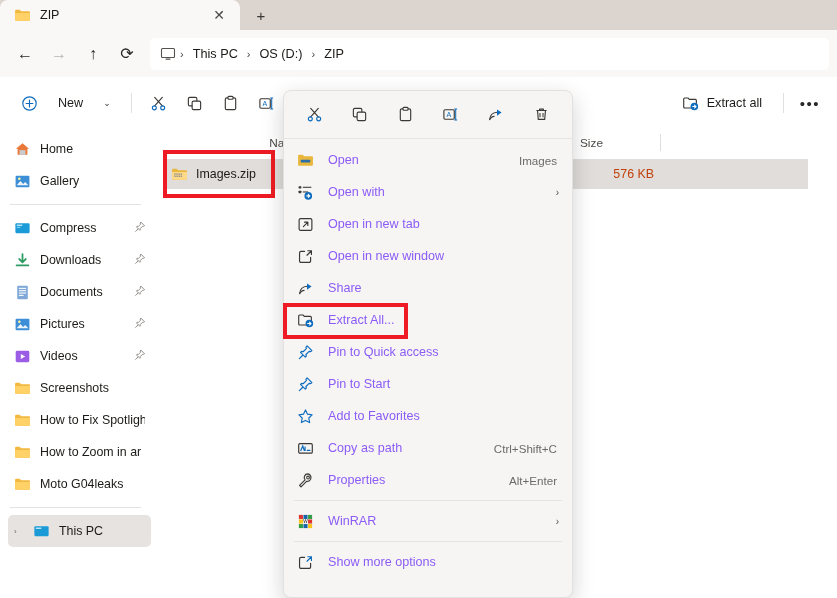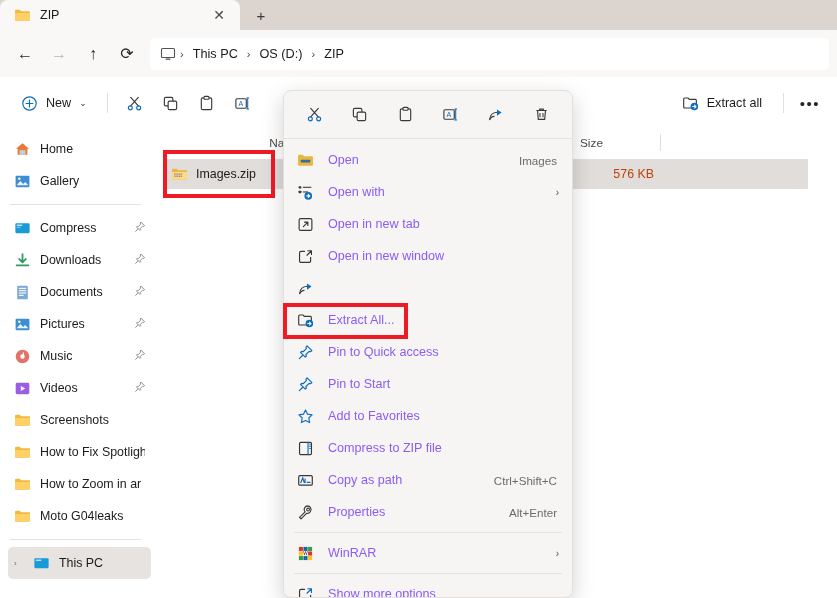--- a/index.html
+++ b/index.html
@@ -50,21 +50,21 @@
   .crumb { padding:3px 7px; border-radius:4px; white-space:nowrap; }
   .crumb-sep { color:#4a4745; font-size:11px; padding:0 2px; }
   .pc-icon { display:inline-block; width:16px; height:16px; margin-right:2px; }
 
   
   .cmdbar {
     position:absolute; left:0; top:77px; width:837px; height:52px;
     background:#ffffff; display:flex; align-items:center; padding:0 10px;
   }
   .cmd-new {
-    display:flex; align-items:center; gap:8px; height:32px; padding:0 11px;
+    display:flex; align-items:center; gap:20px; height:32px; padding:0 11px;
     border-radius:5px; font-size:12.6px; color:#1c1b19;
   }
   .cmd-sep { width:1px; height:20px; background:#e2dfdc; margin:0 9px; }
   .cmd-ico {
     width:36px; height:32px; display:flex; align-items:center; justify-content:center;
     border-radius:5px;
   }
   .cmd-extract {
     display:flex; align-items:center; gap:8px; height:32px; padding:0 12px;
     border-radius:5px; font-size:12.6px; color:#1c1b19;
@@ -277,33 +277,20 @@
           </svg>
       </span>
     </div>
     <div class="nav-item">
       <svg class="icon16" viewBox="0 0 16 16">
         <rect x="1.5" y="2.5" width="13" height="11" rx="1" fill="#3c8ed6"></rect>
         <path d="M2.5 11.5 6 7.5l2.6 2.8L10.5 8.5l3 3z" fill="#eef4f9"></path>
         <circle cx="5" cy="5.5" r="1.2" fill="#fff59d"></circle>
       </svg>
       <span class="nav-label">Pictures</span>
-      <span class="nav-pin">
-        <svg width="12" height="12" viewBox="0 0 16 16">
-            <path d="M9.5 1.8 14 6.3l-1.5 1-1.1-.4-3 3 .4 1.5-1 1-4.5-4.5 1-1 1.5.4 3-3-.4-1.1zM5.2 10.8 2.2 13.8" stroke="#8d8a86" stroke-width="1.3" fill="none" stroke-linecap="round"></path>
-          </svg>
-      </span>
-    </div>
-    <div class="nav-item">
-      <svg class="icon16" viewBox="0 0 16 16">
-        <circle cx="8" cy="8" r="6.4" fill="#e2726a"></circle>
-        <circle cx="8" cy="8" r="2.1" fill="#fff"></circle>
-        <path d="M8.8 4.2v4.3" stroke="#fff" stroke-width="1.1"></path>
-      </svg>
-      <span class="nav-label">Music</span>
       <span class="nav-pin">
         <svg width="12" height="12" viewBox="0 0 16 16">
             <path d="M9.5 1.8 14 6.3l-1.5 1-1.1-.4-3 3 .4 1.5-1 1-4.5-4.5 1-1 1.5.4 3-3-.4-1.1zM5.2 10.8 2.2 13.8" stroke="#8d8a86" stroke-width="1.3" fill="none" stroke-linecap="round"></path>
           </svg>
       </span>
     </div>
     <div class="nav-item">
       <svg class="icon16" viewBox="0 0 16 16">
         <rect x="1.6" y="2.6" width="12.8" height="10.8" rx="1.4" fill="#9b5de5"></rect>
         <path d="M6.4 5.6 10.6 8l-4.2 2.4z" fill="#fff"></path>
@@ -473,20 +460,21 @@
         </svg>
         <span class="ctx-label">Open in new window</span>
       </div>
 
       <div class="ctx-item">
         <svg class="icon16" viewBox="0 0 18 18">
           <path d="M2.8 14.4c.4-5 3.8-7.6 8-7.8" stroke="#3a3734" stroke-width="1.2" fill="none" stroke-linecap="round"></path>
           <path d="M2.8 14.4c1-2.1 3.2-3.3 5.2-3.5" stroke="#3a3734" stroke-width="1.2" fill="none"></path>
           <path d="M10.6 3.6 15.4 7l-4.8 3.4z" fill="#0f6cbd"></path>
         </svg>
+        <span class="ctx-label">Share</span>
       </div>
 
       <div class="ctx-item">
         <svg class="icon16" viewBox="0 0 18 18">
           <path d="M1.8 4.2a1 1 0 0 1 1-1h3.6l1.4 1.5h6.4a1 1 0 0 1 1 1v7.1a1 1 0 0 1-1 1H2.8a1 1 0 0 1-1-1z" fill="none" stroke="#3a3734" stroke-width="1.2"></path>
           <circle cx="13.1" cy="12.2" r="4" fill="#0f6cbd"></circle>
           <path d="M11.3 12.2h3.4M13.2 10.6l1.7 1.6-1.7 1.6" stroke="#fff" stroke-width="1.1" fill="none" stroke-linecap="round" stroke-linejoin="round"></path>
         </svg>
         <span class="ctx-label">Extract All...</span>
       </div>
@@ -507,28 +495,20 @@
         <span class="ctx-label">Pin to Start</span>
       </div>
 
       <div class="ctx-item">
         <svg class="icon16" viewBox="0 0 16 16">
           <path d="M8 1.8 9.9 5.8l4.3.6-3.1 3 .8 4.3L8 11.7l-3.9 2 .8-4.3-3.1-3 4.3-.6z" stroke="#0f6cbd" stroke-width="1.1" fill="none" stroke-linejoin="round"></path>
         </svg>
         <span class="ctx-label">Add to Favorites</span>
       </div>
 
-      <div class="ctx-item">
-        <svg class="icon16" viewBox="0 0 16 16">
-          <path d="M2.4 3.2a1 1 0 0 1 1-1h9.2a1 1 0 0 1 1 1v9.6a1 1 0 0 1-1 1H3.4a1 1 0 0 1-1-1z" stroke="#3a3734" stroke-width="1.1" fill="none"></path>
-          <path d="M10.4 2.4v11.2" stroke="#0f6cbd" stroke-width="1.1"></path>
-          <path d="M11.6 4h1.3M11.6 6h1.3M11.6 8h1.3" stroke="#0f6cbd" stroke-width="1"></path>
-        </svg>
-        <span class="ctx-label">Compress to ZIP file</span>
-      </div>
 
       <div class="ctx-item">
         <svg class="icon16" viewBox="0 0 16 16">
           <rect x="1.6" y="3.4" width="12.8" height="9" rx="1.2" stroke="#3a3734" stroke-width="1.1" fill="none"></rect>
           <path d="M3.4 10.4 5.4 5.6l1.6 4.8M7.6 6.2v4.2" stroke="#0f6cbd" stroke-width="1.1" fill="none"></path>
           <path d="M9.6 9.8h2.6" stroke="#0f6cbd" stroke-width="1.1" stroke-linecap="round"></path>
         </svg>
         <span class="ctx-label">Copy as path</span>
         <span class="ctx-accel">Ctrl+Shift+C</span>
       </div>

